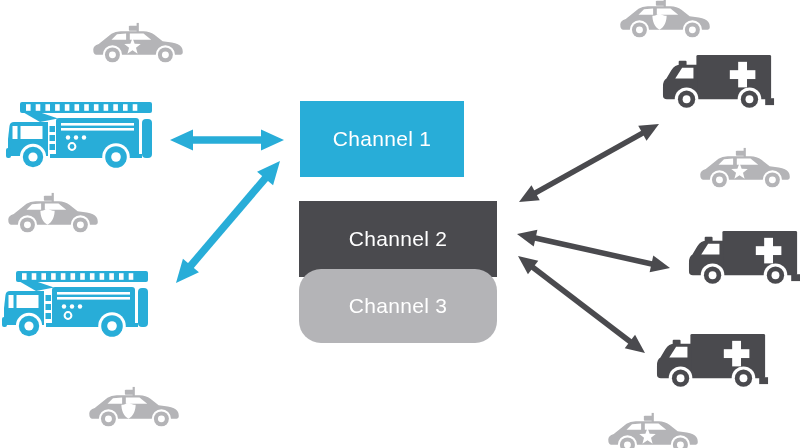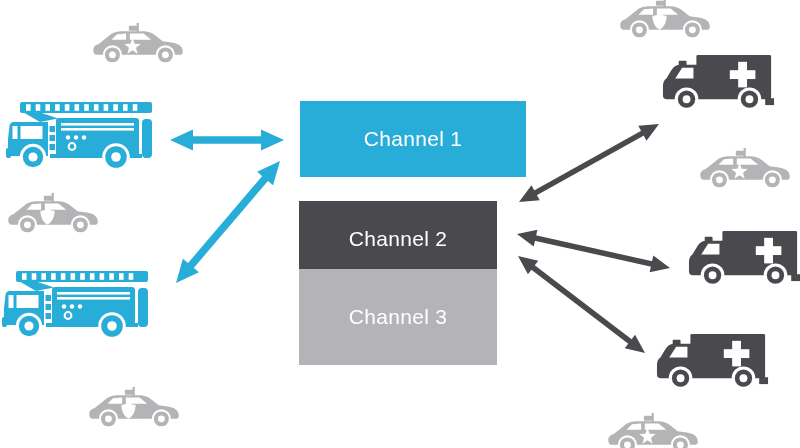--- a/index.html
+++ b/index.html
@@ -3,23 +3,23 @@
 <meta charset="utf-8">
 <style>
   html,body{margin:0;padding:0;background:#ffffff;}
   body{font-family:"Liberation Sans", sans-serif;}
   .stage{position:relative;width:800px;height:448px;background:#ffffff;overflow:hidden;}
   .defs-svg{position:absolute;width:0;height:0;overflow:hidden;}
   .channel{
     position:absolute;display:flex;align-items:center;justify-content:center;
     color:#ffffff;font-size:21px;letter-spacing:.3px;font-weight:400;
   }
-  .ch1{left:300px;top:101px;width:226px;height:76px;}
+  .ch1{left:300px;top:101px;width:164px;height:76px;}
   .ch2{left:299px;top:185px;width:198px;height:76px;}
-  .ch3{left:299px;top:269px;width:198px;height:96px;}
+  .ch3{left:299px;top:269px;width:198px;height:74px;border-radius:22px;}
   .vehicle{position:absolute;line-height:0;}
   #arrow-layer{position:absolute;left:0;top:0;width:800px;height:448px;pointer-events:none;}
 </style>
 </head>
 <body>
 
 <div class="stage">
 
   <svg class="defs-svg" xmlns="http://www.w3.org/2000/svg" aria-hidden="true">
     <defs>

